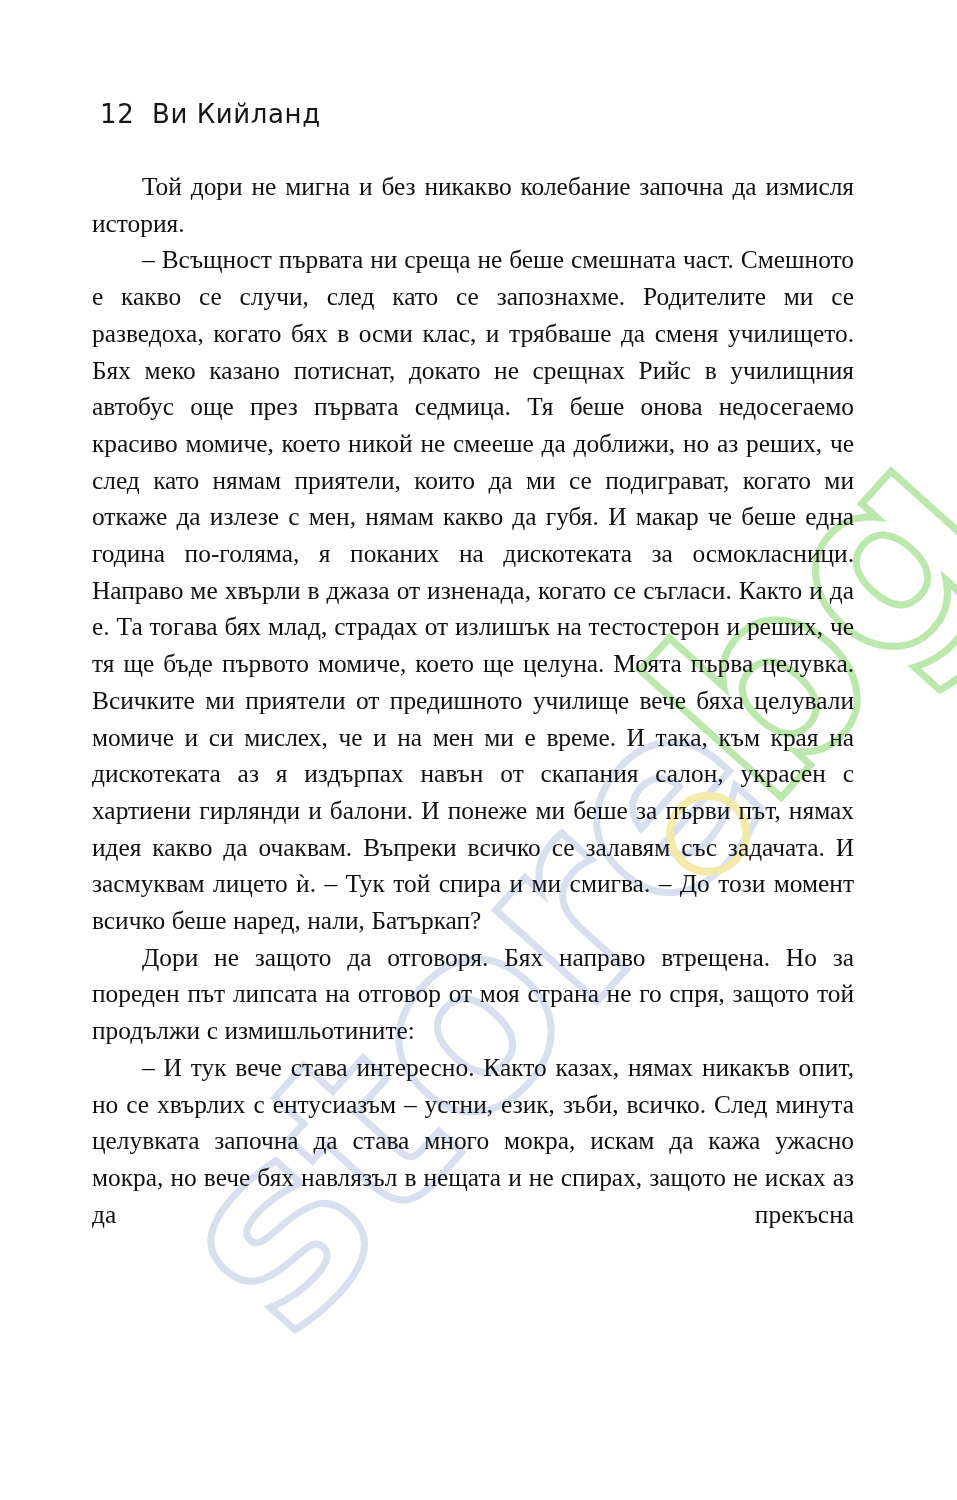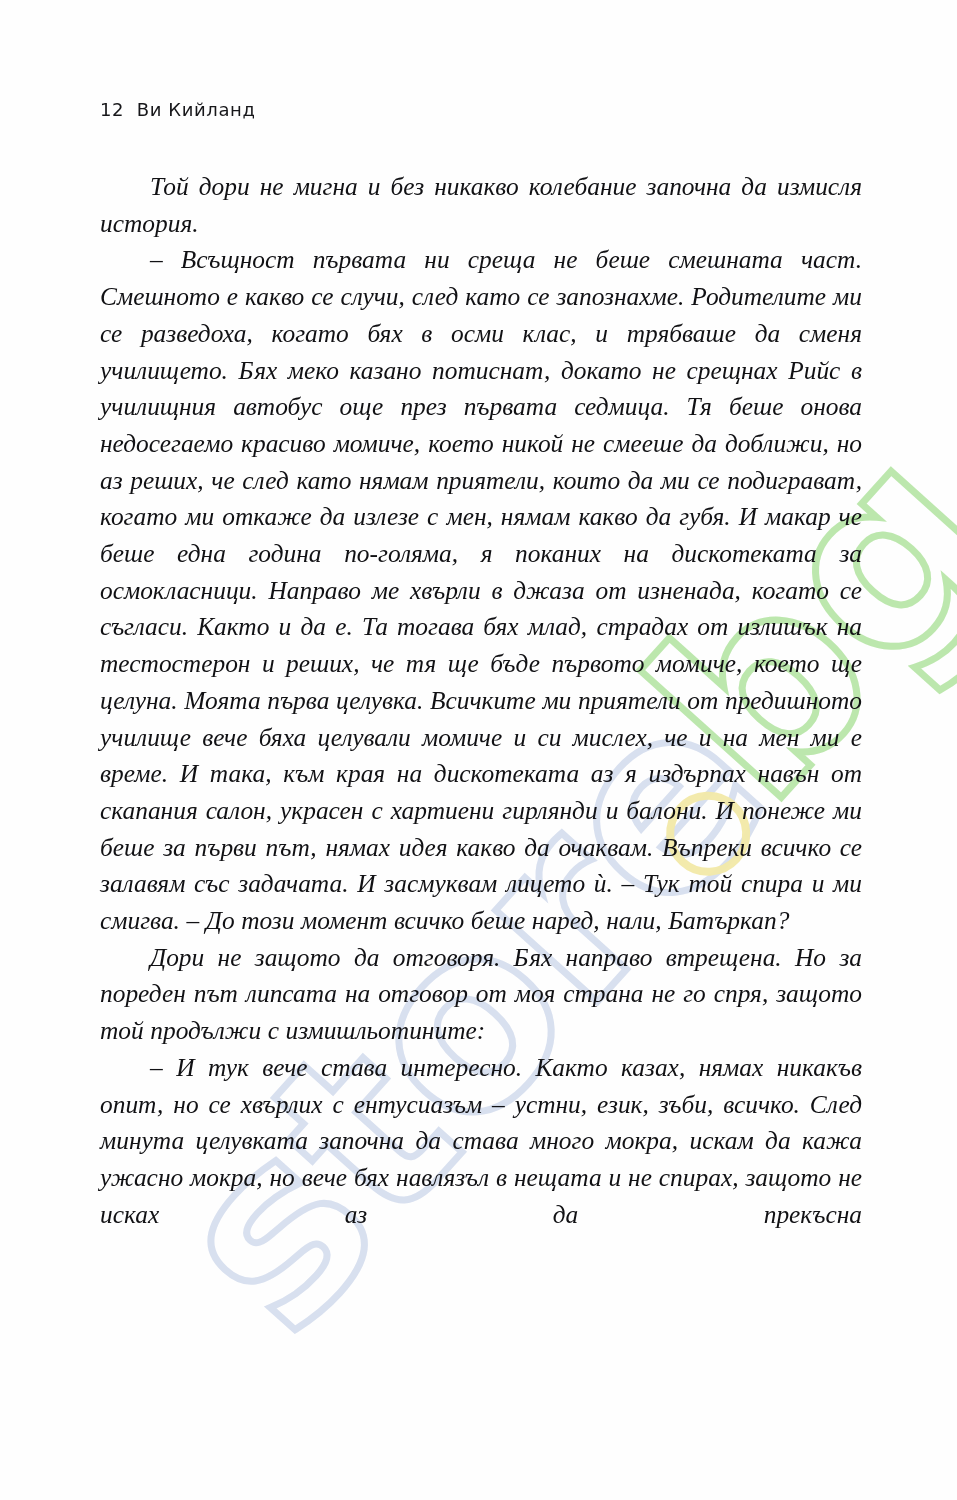--- a/index.html
+++ b/index.html
@@ -62,34 +62,33 @@
     opacity: 0.95;
   }
 
   
   #running-head {
     position: absolute;
     left: 100px;
     top: 99px;
     z-index: 3;
     font-family: "DejaVu Sans", sans-serif;
-    font-size: 18px;
+    font-size: 26px;
     letter-spacing: 0.6px;
     color: #17171a;
     white-space: pre;
   }
 
   
   #body-text {
     position: absolute;
-    left: 100px;
+    left: 92px;
     top: 168px;
     width: 762px;
     z-index: 2;
-    font-style: italic;
   }
 
   .para {
     margin: 0;
     padding: 0;
     color: #111114;
     font-size: 25.4px;
     line-height: 36.7px;
     text-align: justify;
     text-justify: inter-word;

